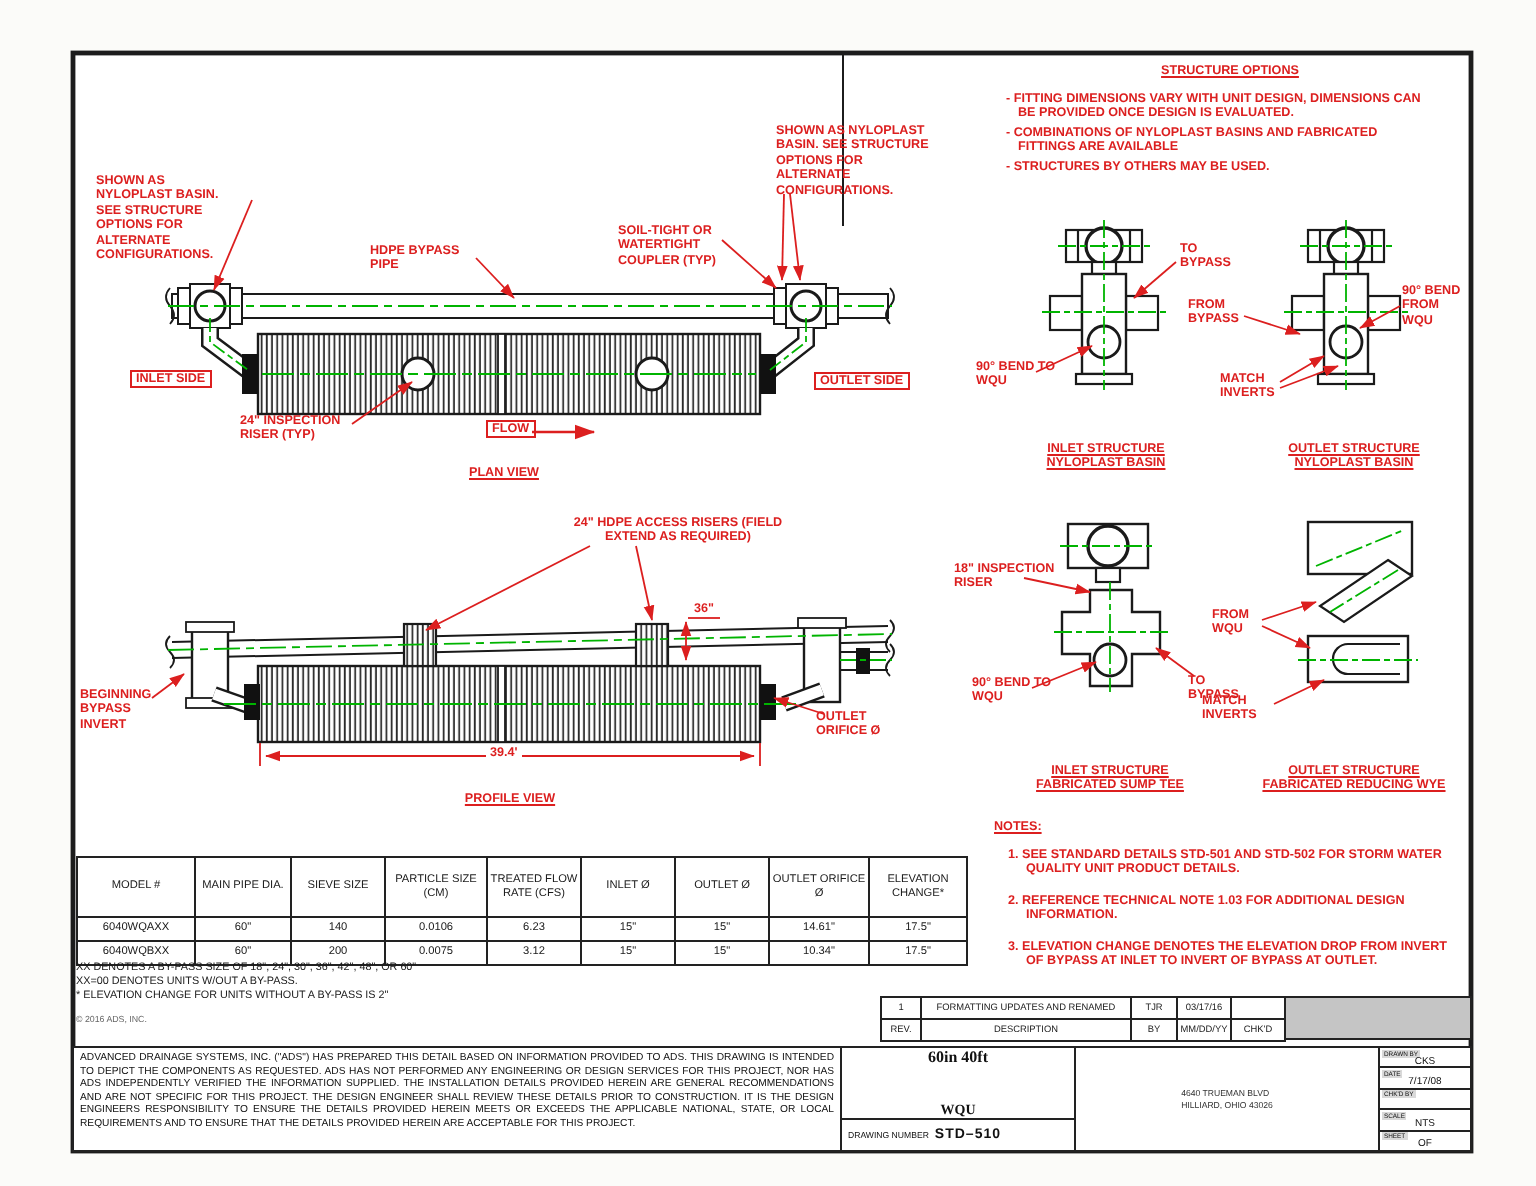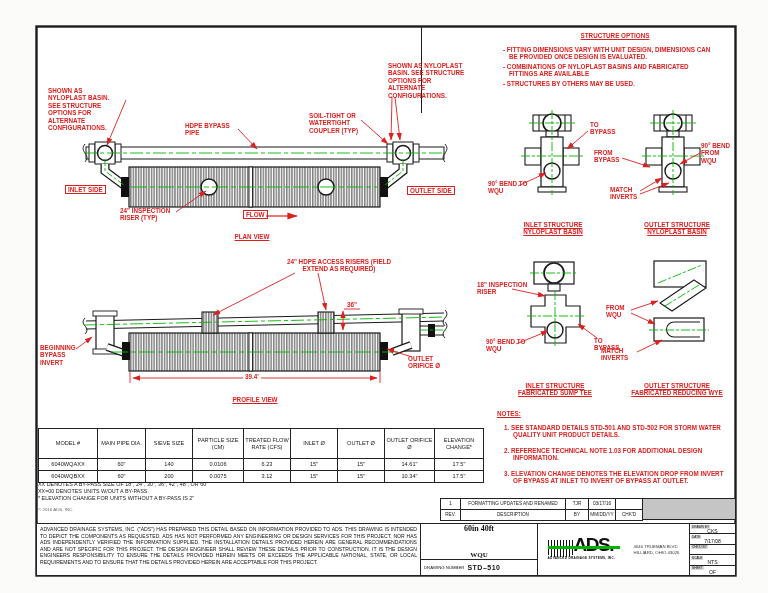--- a/index.html
+++ b/index.html
@@ -404,27 +404,20 @@
       <div class="tt">
         <div>60in 40ft</div>
         <div class="t2">WQU</div>
       </div>
       <div class="dnrow">
         <span class="dnl">DRAWING NUMBER</span>
         <span class="dnv">STD–510</span>
       </div>
     </div>
     <div class="sec logo">
-      <div class="lg">
-        <div class="hatch"></div>
-        <div class="hatch2"></div>
-        <div class="adsword">ADS.</div>
-        <div class="gstripe"></div>
-        <div class="lgsub">ADVANCED DRAINAGE SYSTEMS, INC.</div>
-      </div>
       <div class="addr">
         <div>4640 TRUEMAN BLVD</div>
         <div>HILLIARD, OHIO 43026</div>
       </div>
     </div>
     <div class="info">
       <div class="inforow">
         <span class="il">DRAWN BY</span>
         <span class="iv">CKS</span>
       </div>

